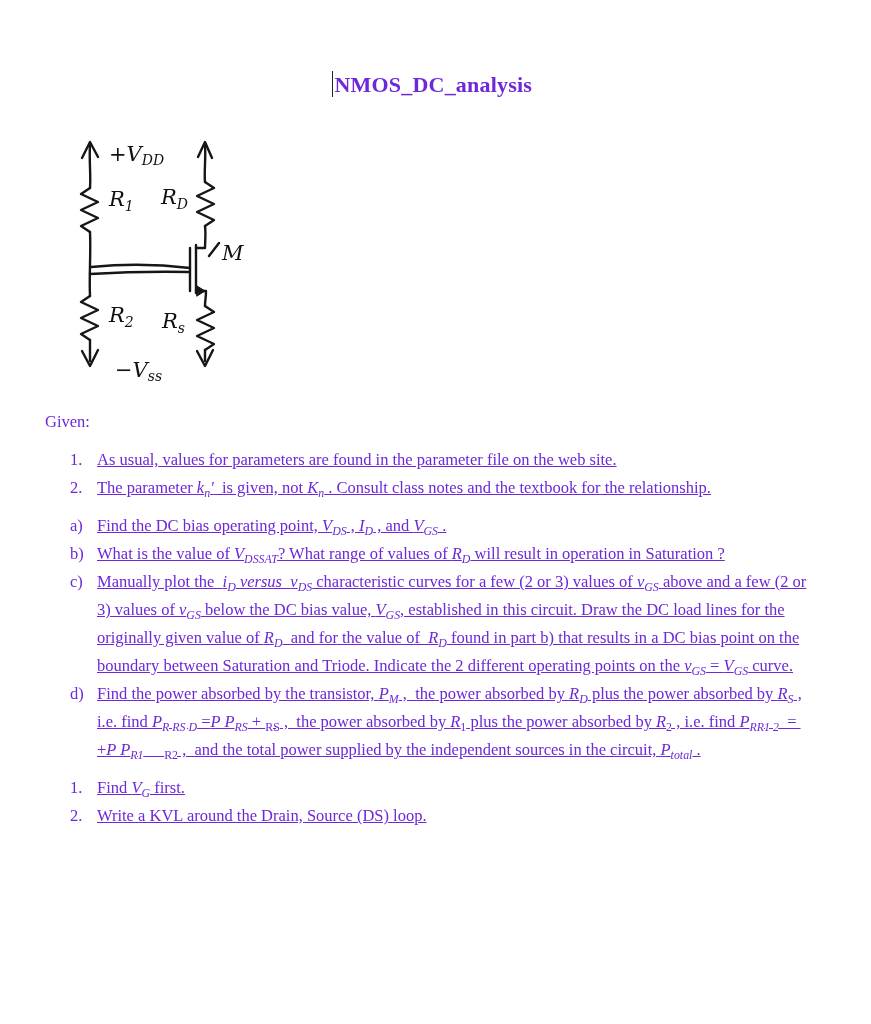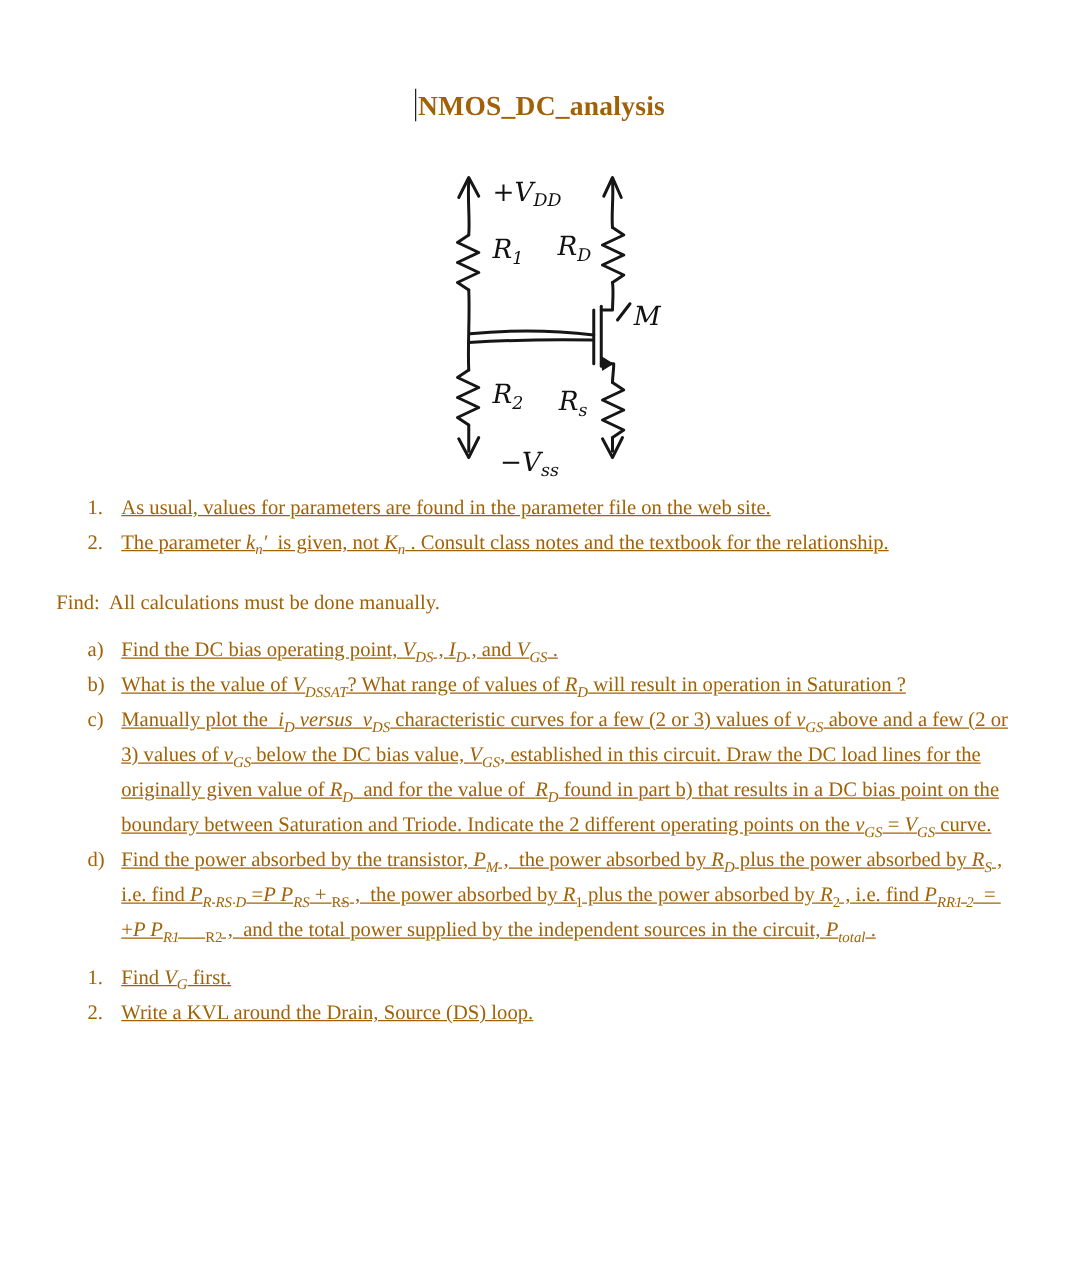--- a/index.html
+++ b/index.html
@@ -3,21 +3,21 @@
 <meta charset="utf-8">
 <style>
   * { box-sizing: border-box; }
   html,body { margin:0; padding:0; background:#ffffff; }
   .page {
     position: relative;
     width: 871px;
     height: 1024px;
     margin: 0 auto;
     background: #ffffff;
-    color: #a16207;
+    color: #6d28d9;
     font-family: "Liberation Serif", "DejaVu Serif", serif;
     font-size: 16.5px;
     line-height: 28px;
     padding: 70px 52px 0 45px;
     overflow: hidden;
   }
   .title {
     margin: 0;
     text-align: center;
     font-size: 22px;
@@ -28,21 +28,21 @@
   .cursor {
     display: inline-block;
     width: 1.5px;
     height: 26px;
     background: #222;
     vertical-align: -5px;
     margin-right: 1px;
   }
   .circuit-wrap {
     margin-top: 30px;
-    text-align: center;
+    text-align: left;
     height: 252px;
     text-decoration: underline;
   }
   .clabel {
     font-family: "DejaVu Serif", serif;
     font-style: italic;
     font-size: 21px;
     fill: #111;
   }
   .clabel .sub { font-size: 14px; }
@@ -98,32 +98,32 @@
         <text class="clabel" x="64" y="76"><tspan>R</tspan><tspan class="sub" dy="5">1</tspan></text>
         <text class="clabel" x="116" y="74"><tspan>R</tspan><tspan class="sub" dy="5">D</tspan></text>
         <text class="clabel" x="177" y="130"><tspan>M</tspan></text>
         <text class="clabel" x="64" y="192"><tspan>R</tspan><tspan class="sub" dy="5">2</tspan></text>
         <text class="clabel" x="117" y="198"><tspan>R</tspan><tspan class="sub" dy="5">s</tspan></text>
         <text class="clabel" x="70" y="247"><tspan>−V</tspan><tspan class="sub" dy="4">ss</tspan></text>
       </g>
     </svg>
   </div>
 
+  <p class="section-heading">Given:</p>
   <div class="list">
     <div class="item">
       <span class="marker">1.</span>
       <span class="text">As usual, values for parameters are found in the parameter file on the web site.</span>
     </div>
     <div class="item">
       <span class="marker">2.</span>
       <span class="text">The parameter <i>k<sub>n</sub>′</i>&nbsp; is given, not <i>K<sub>n</sub></i> . Consult class notes and the textbook for the relationship.</span>
     </div>
   </div>
 
-  <p class="section-heading mid">Find:&nbsp; All calculations must be done manually.</p>
   <div class="list">
     <div class="item">
       <span class="marker">a)</span>
       <span class="text">Find the DC bias operating point, <i>V<sub>DS</sub></i> , <i>I<sub>D</sub></i> , and <i>V<sub>GS</sub></i> .</span>
     </div>
     <div class="item">
       <span class="marker">b)</span>
       <span class="text">What is the value of <i>V<sub>DSSAT</sub></i>? What range of values of <i>R<sub>D</sub></i> will result in operation in Saturation ?</span>
     </div>
     <div class="item">

